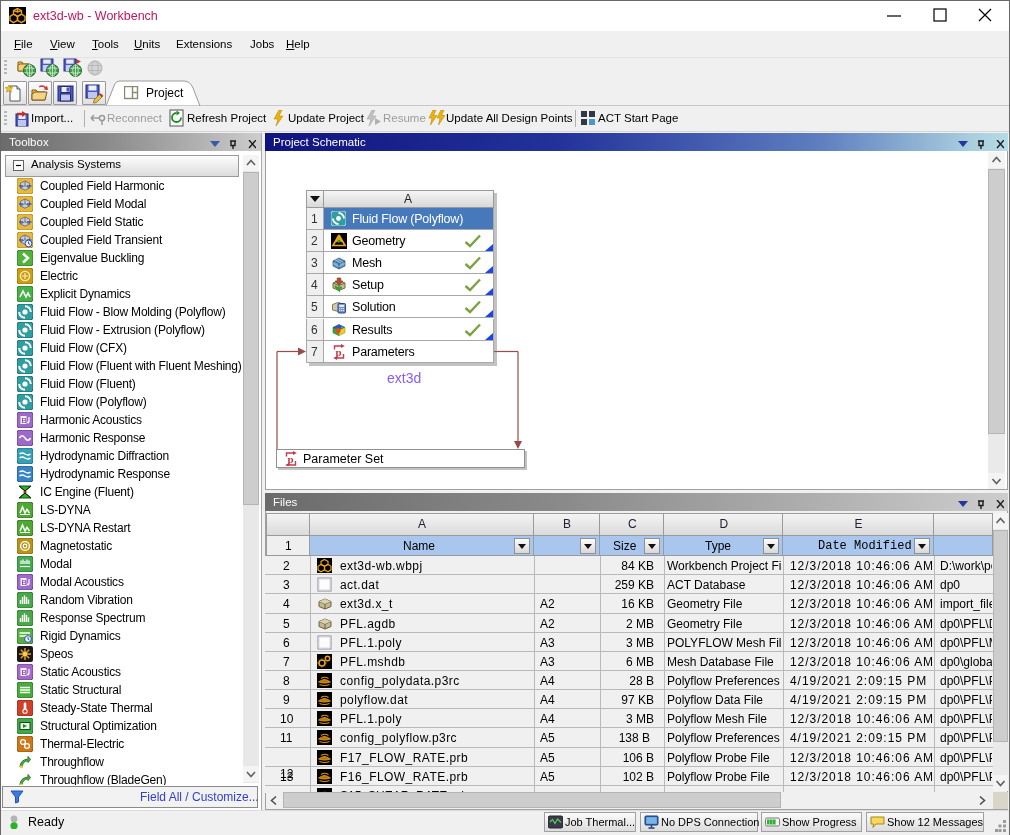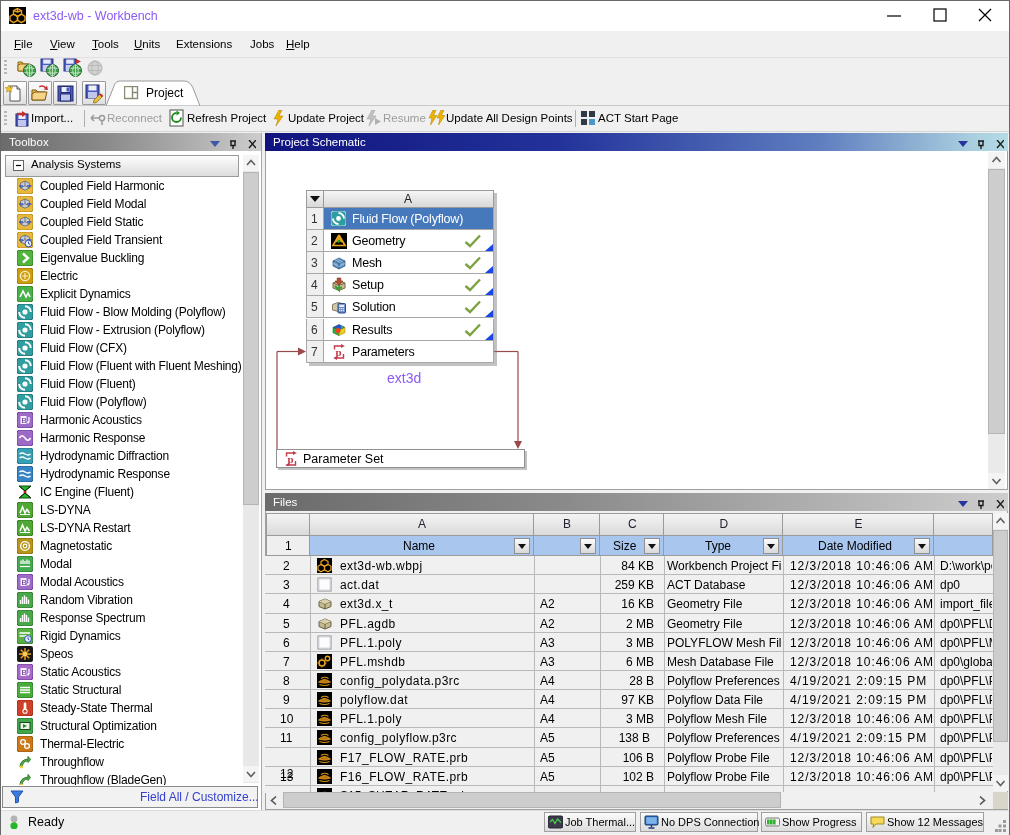--- a/index.html
+++ b/index.html
@@ -16,21 +16,21 @@
 <div class="abs" style="left:1px;top:1px;width:1008px;height:30px;background:#ffffff;"></div>
 <svg class="abs" style="left:9px;top:7px" width="17" height="17">
  <rect width="17" height="17" fill="#000"></rect>
  <g stroke="#e8a21c" stroke-width="1.4" fill="none">
   <path d="M8.5 1.5 L12.5 3.7 L12.5 7.2 L8.5 9.4 L4.5 7.2 L4.5 3.7 Z"></path>
   <path d="M4.5 7.2 L8.5 9.4 L8.5 13.4 L4.5 15.6 L1 13.4 L1 9.4 Z"></path>
   <path d="M12.5 7.2 L16 9.4 L16 13.4 L12.5 15.6 L8.5 13.4 L8.5 9.4 Z"></path>
   <path d="M8.5 1.5 L8.5 5 M4.5 3.7 L8.5 5 L12.5 3.7"></path>
  </g>
 </svg>
-<div class="t" style="left:33px;top:9px;font-size:12.5px;color:#8b5cf6;">ext3d-wb - Workbench</div>
+<div class="t" style="left:33px;top:9px;font-size:12.5px;color:#be185d;">ext3d-wb - Workbench</div>
 <svg class="abs" style="left:886px;top:6px" width="110" height="19">
  <g stroke="#000" stroke-width="1.2" fill="none">
   <path d="M1 10 L15 10"></path>
   <rect x="48" y="3" width="12" height="12"></rect>
   <path d="M93 3 L105 15 M105 3 L93 15"></path>
  </g>
 </svg>
 
 <div class="abs" style="left:1px;top:31px;width:1008px;height:26px;background:#f0f0f0;border-bottom:1px solid #e2e2e2;"></div>
 <div class="t" style="left:14px;top:38px;font-size:11.5px;"><span style="text-decoration:underline">F</span>ile</div>
@@ -658,21 +658,21 @@
 <svg class="abs" style="left:648px;top:544px" width="9" height="6">
     <path d="M0 0 L8 0 L4 5 Z" fill="#111"></path>
   </svg>
 <div class="abs" style="left:664px;top:536px;width:119px;height:20px;background:#a9c7ee;border:1px solid #9a9a9a;border-top:0;border-left:0;box-sizing:border-box;"></div>
 <div class="t" style="left:705px;top:539px;font-size:12px;">Type</div>
 <div class="abs" style="left:763px;top:538px;width:16px;height:16px;background:linear-gradient(#fbfbfb,#d8d8d8);border:1px solid #909090;box-sizing:border-box;"></div>
 <svg class="abs" style="left:767px;top:544px" width="9" height="6">
     <path d="M0 0 L8 0 L4 5 Z" fill="#111"></path>
   </svg>
 <div class="abs" style="left:783px;top:536px;width:151px;height:20px;background:#a9c7ee;border:1px solid #9a9a9a;border-top:0;border-left:0;box-sizing:border-box;"></div>
-<div class="t" style="left:818px;top:539px;font-size:12px;">Date Modified</div>
+<div class="t" style="left:818px;top:539px;font-size:12px;font-family:Liberation Mono, monospace;">Date Modified</div>
 <div class="abs" style="left:914px;top:538px;width:16px;height:16px;background:linear-gradient(#fbfbfb,#d8d8d8);border:1px solid #909090;box-sizing:border-box;"></div>
 <svg class="abs" style="left:918px;top:544px" width="9" height="6">
     <path d="M0 0 L8 0 L4 5 Z" fill="#111"></path>
   </svg>
 <div class="abs" style="left:934px;top:536px;width:59px;height:20px;background:#a9c7ee;border:1px solid #9a9a9a;border-top:0;border-left:0;box-sizing:border-box;"></div>
 <div class="abs" style="left:265px;top:556px;width:728px;height:237px;overflow:hidden;background:#f0f0f0;">
 <div class="abs" style="left:0;top:18.2px;width:728px;height:1px;background:#b9b9b9;"></div>
 <div class="t" style="left:18px;top:3.0px;font-size:12px;">2</div>
 <svg class="abs" style="left:52px;top:2.0px" width="15" height="15">
       <rect width="15" height="15" fill="#000"></rect>

